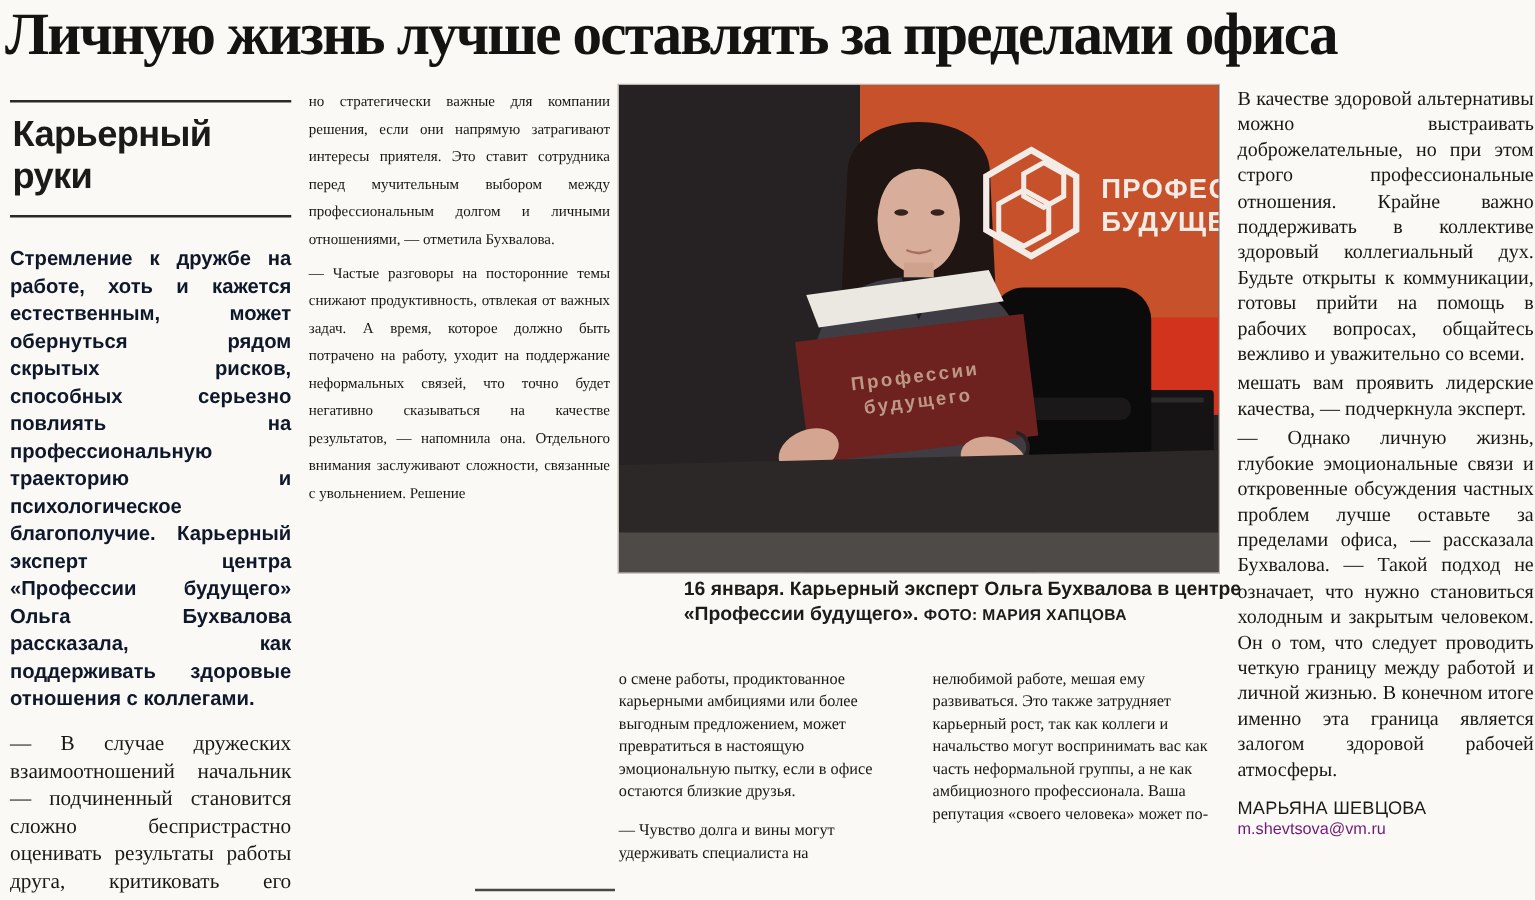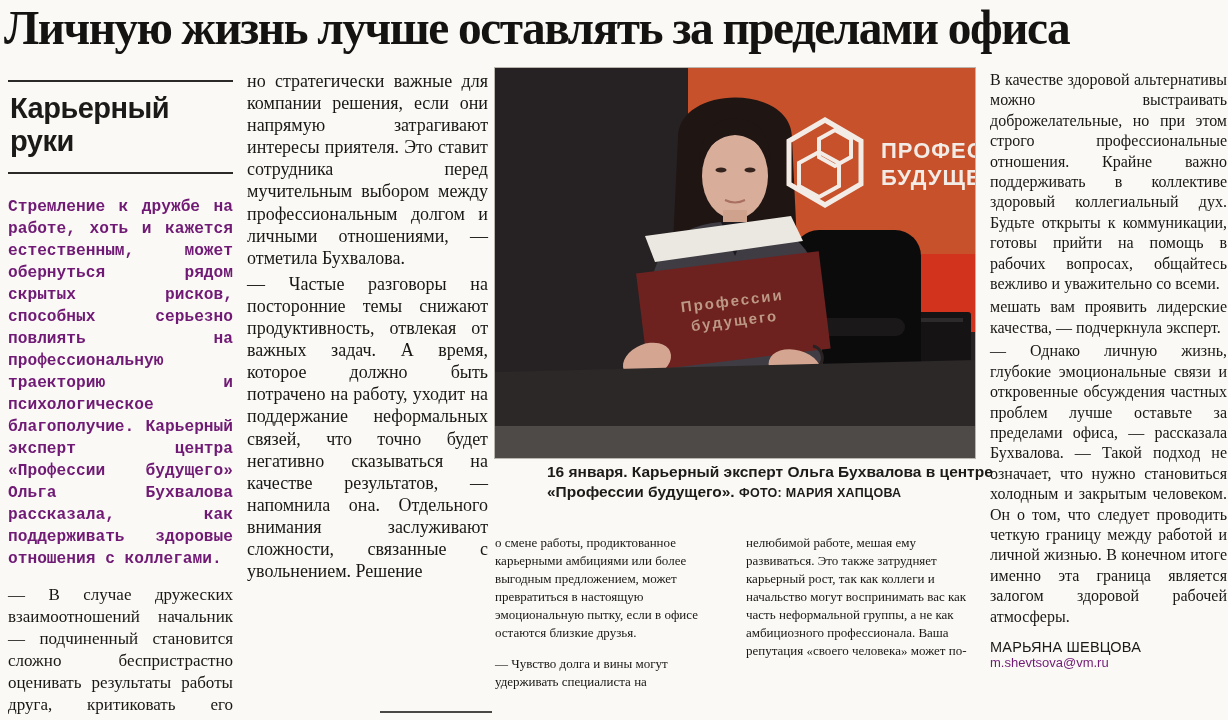--- a/index.html
+++ b/index.html
@@ -16,33 +16,33 @@
     white-space:nowrap; color:#141311;
     transform:scaleX(.985); transform-origin:0 50%;
   }
   
   .col{position:absolute; top:66px;}
   .col1{left:8px;   width:225px;}
   .col2{left:247px; width:241px; top:70px;}
   .col5{left:990px; width:237px; top:70px;}
   .col p{margin:0 0 4px 0; text-align:justify;}
   p.body{font-size:17px; line-height:22px;}
-  .col2 p.body{font-size:18px; line-height:22.1px;}
+  .col2 p.body{font-size:12px; line-height:22.1px;}
   .col5 p.body{font-size:16px; line-height:20.4px; margin-bottom:3px;}
   .sub p.body{font-size:13px; line-height:18px;}
   
   .rule{border:0; border-top:2px solid #2b2a28; margin:14px 0 0 0;}
   .rubric-title{
     margin:10px 0 12px 2px; font-family:"Liberation Sans", sans-serif;
     font-weight:700; font-size:29px; letter-spacing:-0.5px; color:#1b1a18;
   }
   .lede{
     margin-top:22px !important;
-    font-family:Liberation Mono, monospace; font-weight:700;
-    font-size:16.2px; line-height:22px; color:#701a75;
+    font-family:Liberation Sans, sans-serif; font-weight:700;
+    font-size:16.2px; line-height:22px; color:#0f172a;
     margin-bottom:14px !important;
   }
   
   .photo{
     position:absolute; left:495px; top:68px; width:480px; height:390px;
     overflow:hidden; background:#262223; outline:1px solid #b9b6ae;
   }
   .photo svg{display:block;}
   .caption{
     position:absolute; left:495px; top:462px; width:470px; margin:0;

